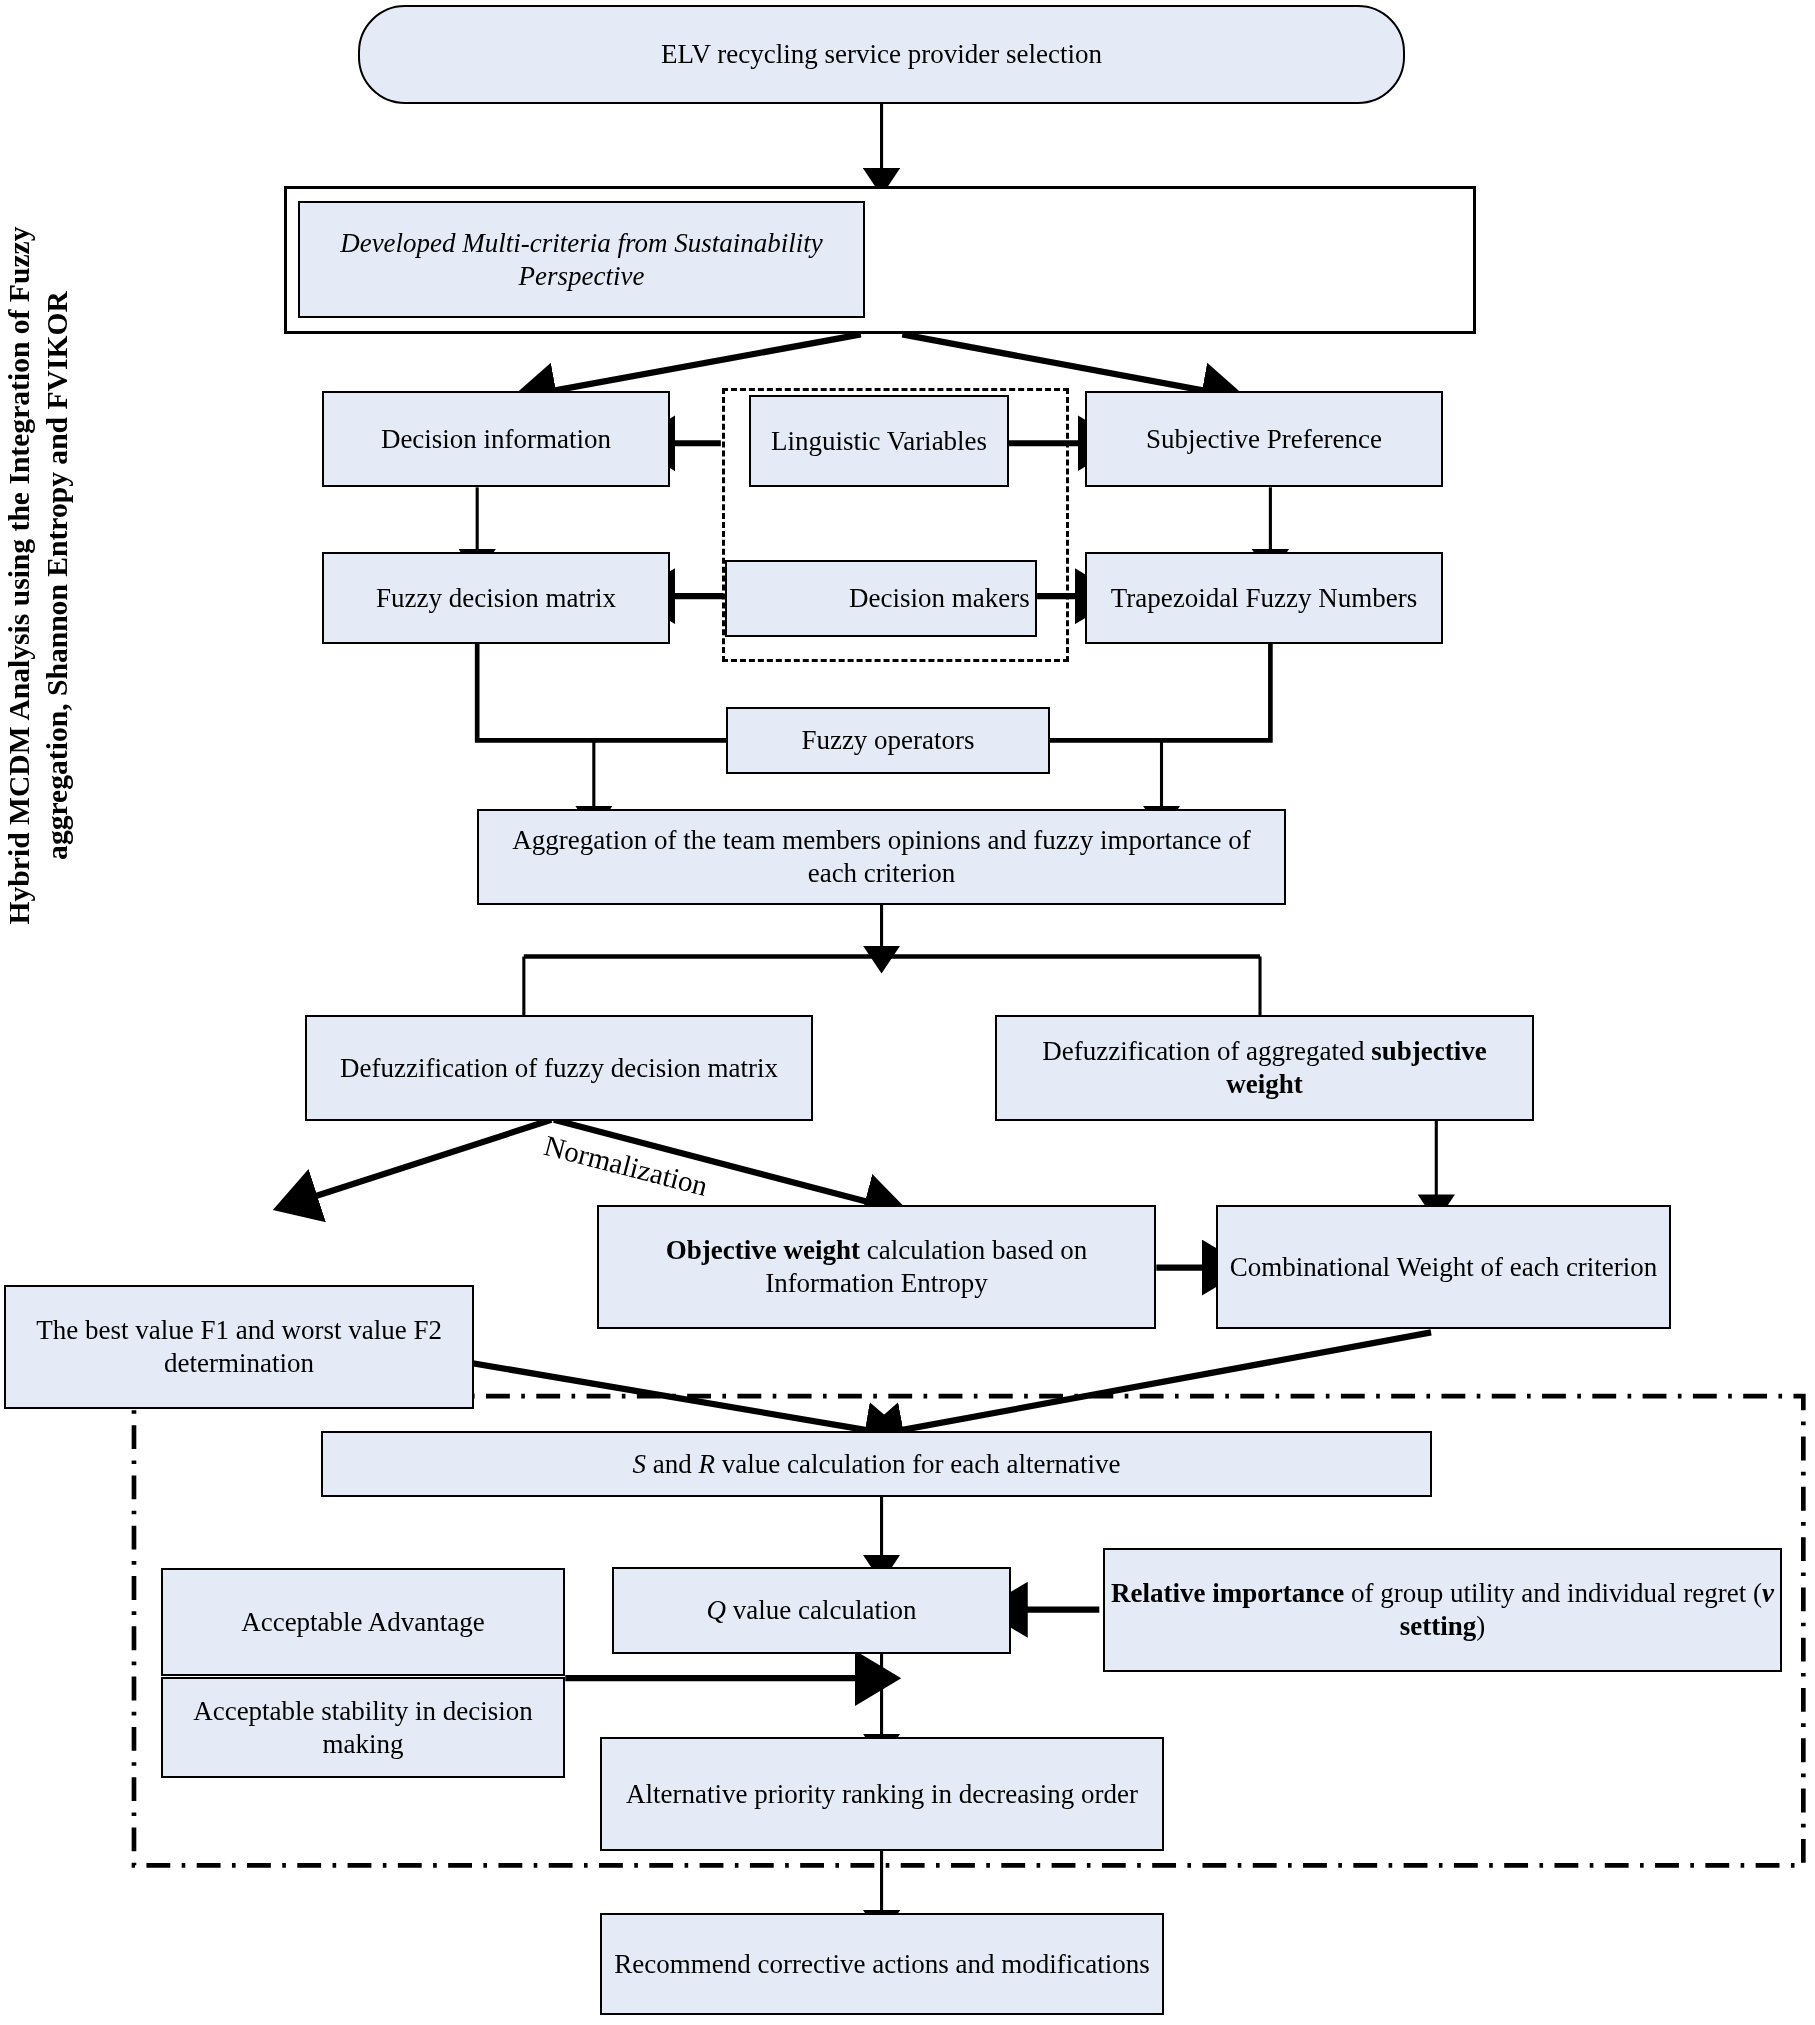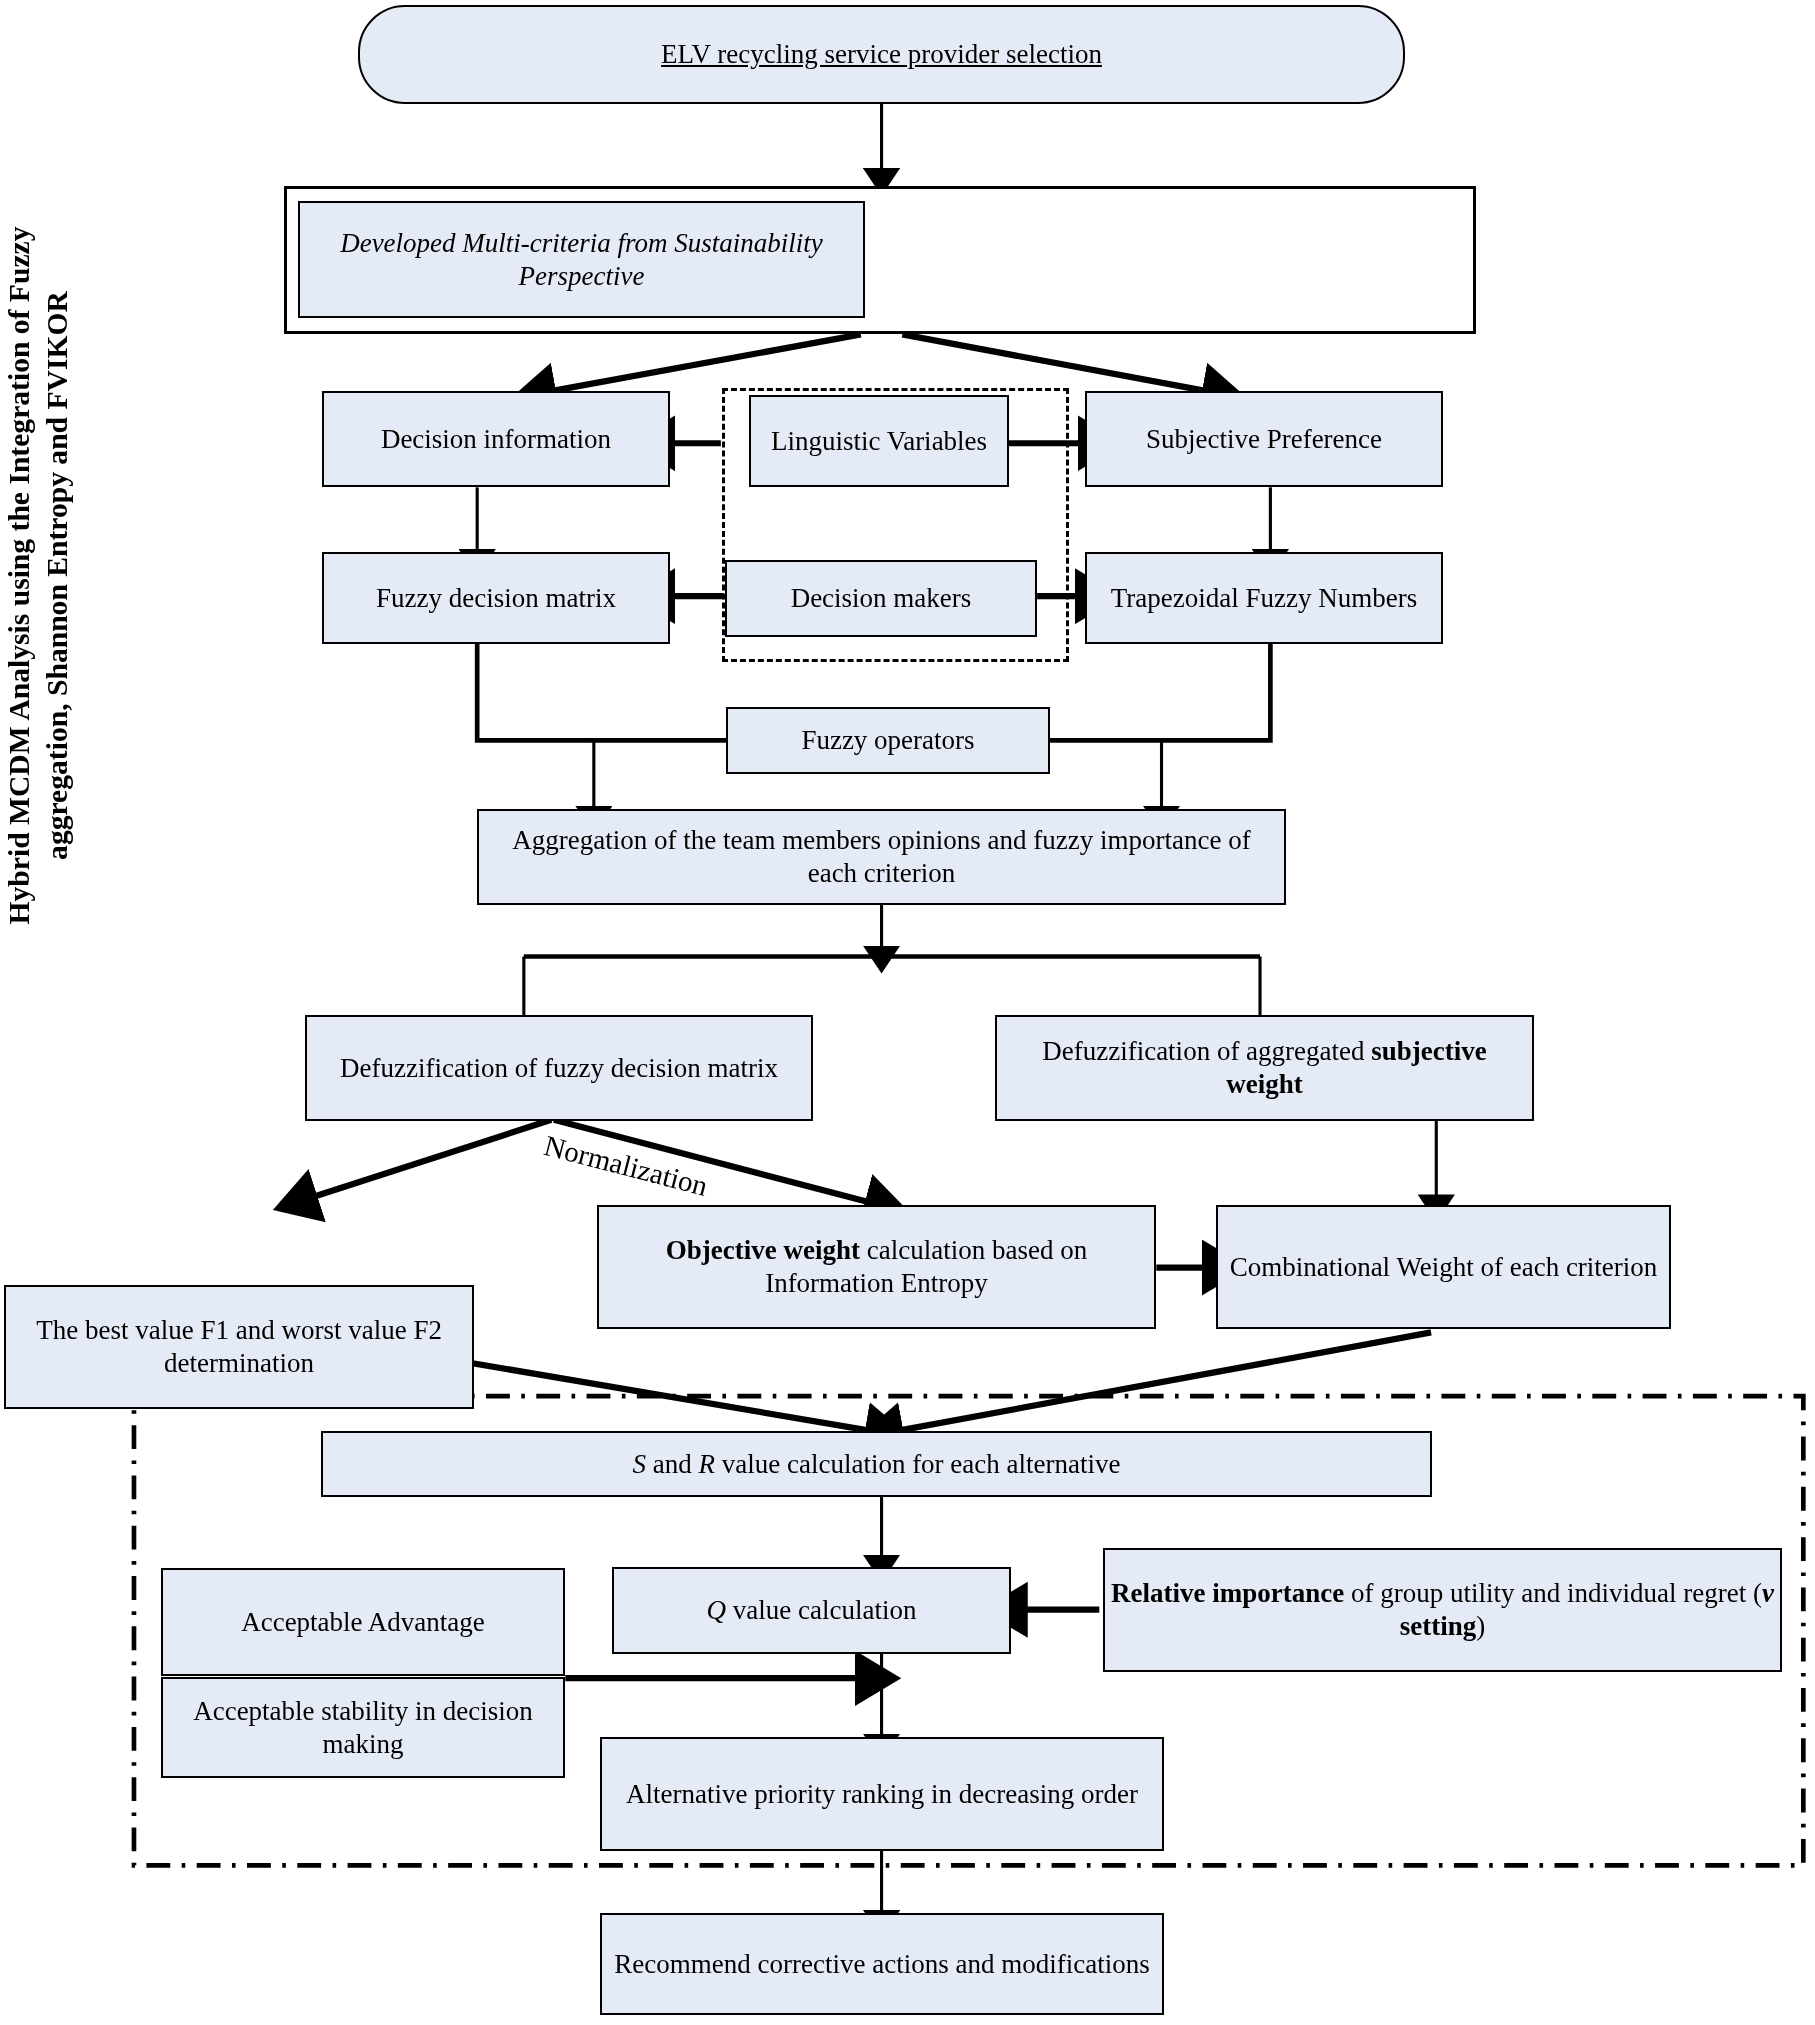--- a/index.html
+++ b/index.html
@@ -28,21 +28,21 @@
     background:#e4ebf6;
     border:2.6px solid #000;
     display:flex; align-items:center; justify-content:center;
     text-align:center;
     font-size:27px;
     line-height:1.22;
     color:#000;
     padding:2.1px 5.2px;
     font-family:"Liberation Serif", serif;
   }
-  .node.term{border-radius:47px/47px;text-decoration:underline;}
+  .node.term{border-radius:47px/47px;}
   .node.group{background:#ffffff;border:3.1px solid #000;display:block;}
   .node.dashed{background:transparent;border:3.1px dashed #000;}
   .node b{font-weight:bold;}
   .node i{font-style:italic;}
 
   svg.edges{position:absolute;left:0;top:0;width:1816px;height:2025px;overflow:visible;}
   .ln{stroke:#000;fill:none;}
   .thin{stroke-width:6;}
   .thick{stroke-width:12;}
   .med{stroke-width:9;}
@@ -148,21 +148,21 @@
   </div>
 
   <div class="node" style="left:1085px;top:391px;width:358px;height:96px;">
     <span>Subjective Preference</span>
   </div>
 
   <div class="node" style="left:322px;top:552px;width:348px;height:92px;">
     <span>Fuzzy decision matrix</span>
   </div>
 
-  <div class="node" style="left:725px;top:560px;width:312px;height:77px;">
+  <div class="node" style="left:725px;top:560px;width:312px;height:77px;justify-content:flex-end;">
     <span>Decision makers</span>
   </div>
 
   <div class="node" style="left:1085px;top:552px;width:358px;height:92px;">
     <span>Trapezoidal Fuzzy Numbers</span>
   </div>
 
   <div class="node" style="left:726px;top:707px;width:324px;height:67px;">
     <span>Fuzzy operators</span>
   </div>

